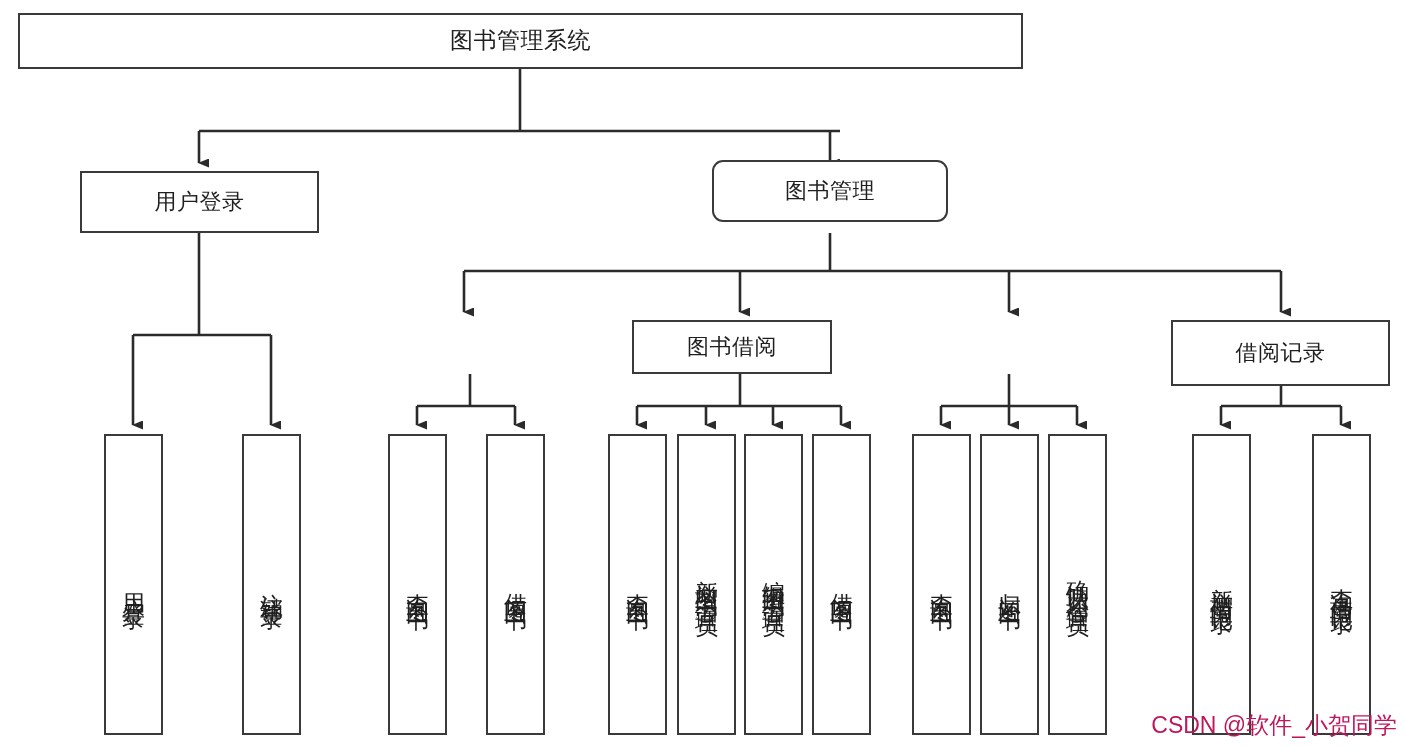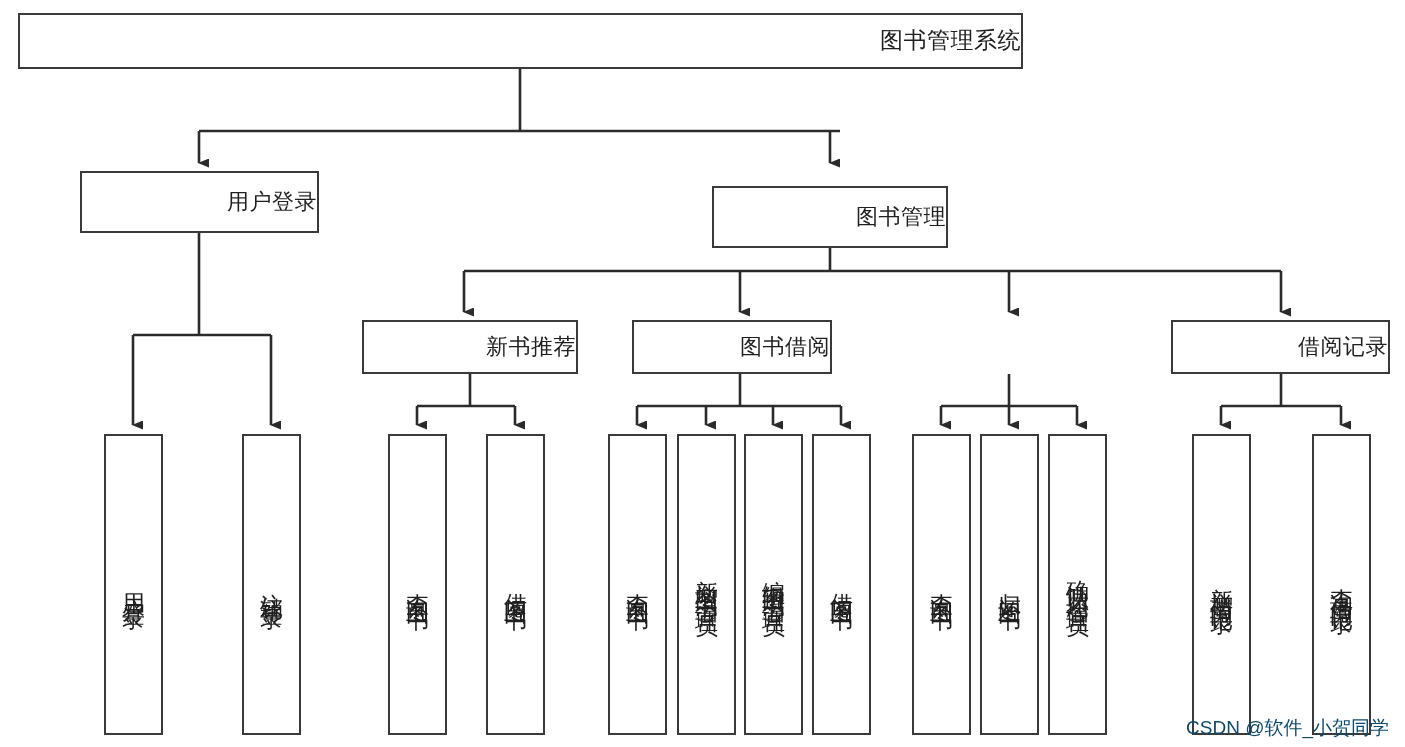--- a/index.html
+++ b/index.html
@@ -26,21 +26,21 @@
     height: 747px;
     pointer-events: none;
   }
   .node {
     position: absolute;
     box-sizing: border-box;
     background: #ffffff;
     border: 2px solid #3a3a3a;
     display: flex;
     align-items: center;
-    justify-content: flex-end;
+    justify-content: center;
     color: #1f1f1f;
     z-index: 2;
   }
   .node-label {
     display: block;
     text-align: center;
     line-height: 1.18;
     letter-spacing: 0.5px;
   }
   
@@ -63,24 +63,24 @@
     line-height: 1.0;
     letter-spacing: 5px;
     height: 100%;
     display: flex;
     align-items: center;
     justify-content: center;
     margin: 0 auto;
   }
   #watermark {
     position: absolute;
-    right: 16px;
+    right: 8px;
     bottom: 6px;
-    font-size: 19px;
-    color: #0c4a6e;
+    font-size: 23px;
+    color: #be185d;
     white-space: nowrap;
     z-index: 5;
     font-family: "Liberation Sans", "DejaVu Sans", sans-serif;
   }
 </style>
 </head>
 <body>
 
 <div id="diagram-root">
 
@@ -136,31 +136,28 @@
     </g>
   </svg>
 
   <div class="node horiz root" style="left:18px; top:13px; width:1005px; height:56px;">
     <span class="node-label">图书管理系统</span>
   </div>
 
   <div class="node horiz" style="left:80px; top:171px; width:239px; height:62px;">
     <span class="node-label">用户登录</span>
   </div>
-  <div class="node horiz" style="left:712px; top:186px; width:236px; height:62px;">
+  <div class="node horiz" style="left:712px; top:160px; width:236px; height:62px;border-radius:11px;">
     <span class="node-label">图书管理</span>
   </div>
 
-  <div class="node horiz" style="left:362px; top:320px; width:216px; height:54px;">
-    <span class="node-label">新书推荐</span>
-  </div>
   <div class="node horiz" style="left:632px; top:320px; width:200px; height:54px;">
     <span class="node-label">图书借阅</span>
   </div>
-  <div class="node horiz" style="left:1171px; top:320px; width:219px; height:54px;">
+  <div class="node horiz" style="left:1171px; top:320px; width:219px; height:66px;">
     <span class="node-label">借阅记录</span>
   </div>
 
   <div class="node vert" style="left:104px; top:434px; width:59px; height:301px;">
     <span class="node-label">用户登录</span>
   </div>
   <div class="node vert" style="left:242px; top:434px; width:59px; height:301px;">
     <span class="node-label">注销登录</span>
   </div>
 

